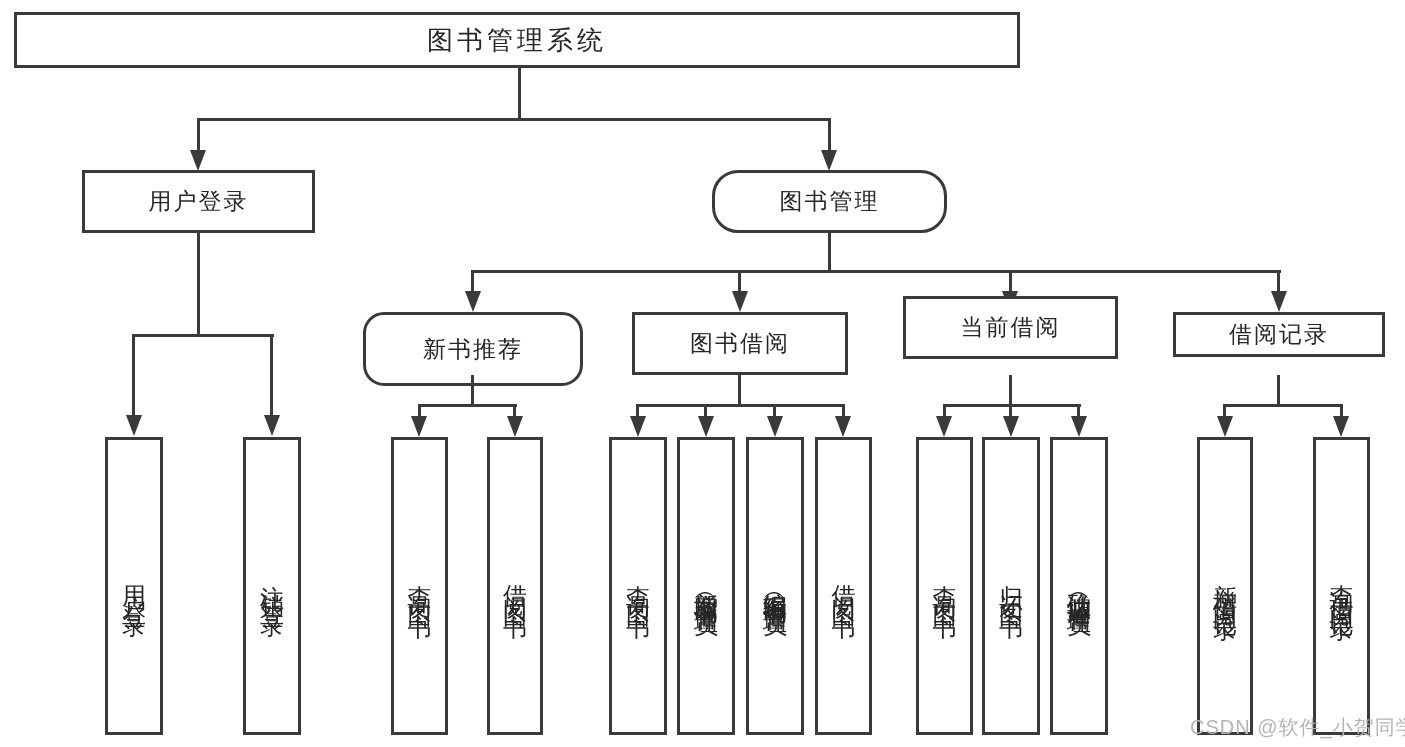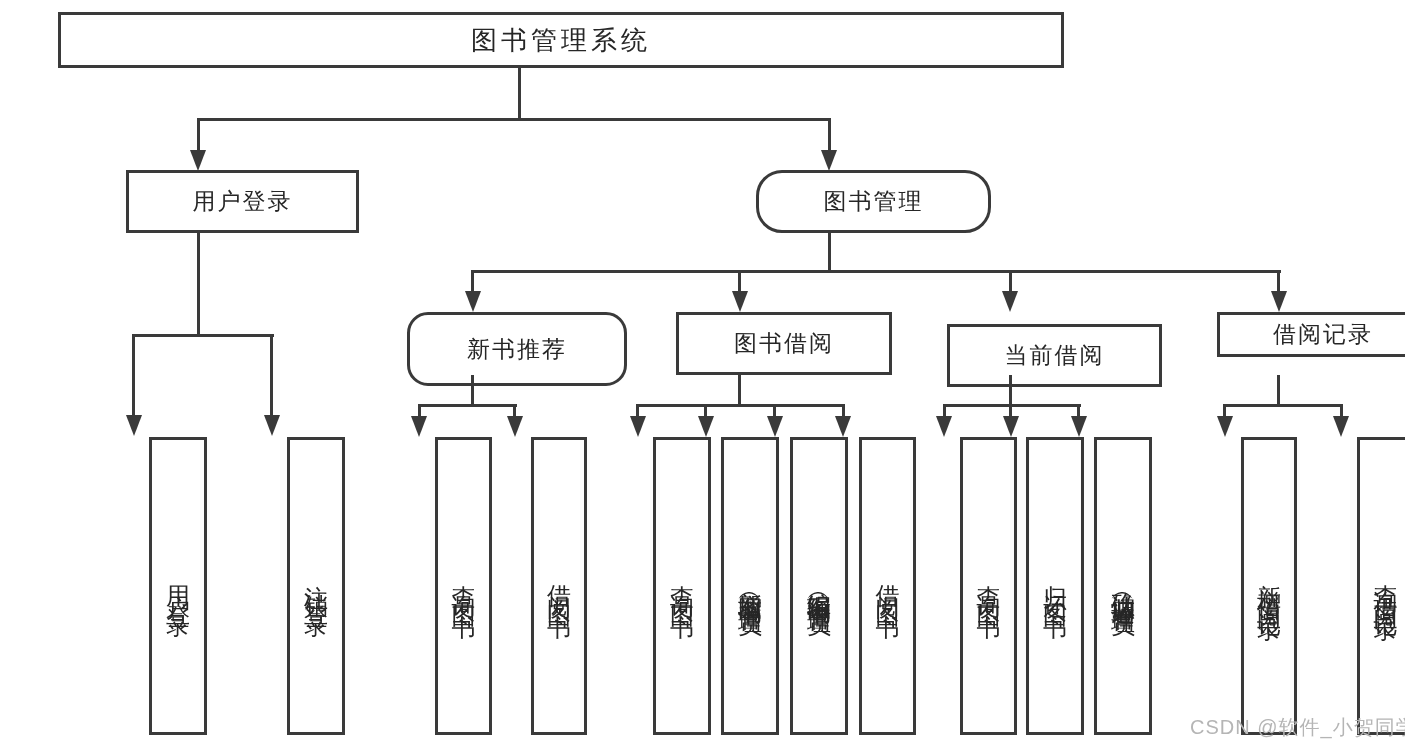--- a/index.html
+++ b/index.html
@@ -12,21 +12,20 @@
     font-family: "Liberation Sans", sans-serif;
   }
   .box {
     position: absolute;
     box-sizing: border-box;
     border: 3px solid #3a3a3a;
     background: #ffffff;
     display: flex;
     align-items: center;
     justify-content: center;
-    margin-left: 44px;
   }
   .line {
     position: absolute;
     background: #3a3a3a;
   }
   .arrow {
     position: absolute;
     width: 0;
     height: 0;
     border-left: 8px solid transparent;
@@ -101,21 +100,21 @@
   <div class="arrow" style="left:1002px;top:291px;"></div>
   <div class="line" style="left:1277px;top:270px;width:3px;height:23px;"></div>
   <div class="arrow" style="left:1271px;top:291px;"></div>
 
   <div class="box" style="left:363px;top:312px;width:220px;height:74px;border-radius:21px;">
     <span class="hlabel">新书推荐</span>
   </div>
   <div class="box" style="left:632px;top:312px;width:216px;height:63px;">
     <span class="hlabel">图书借阅</span>
   </div>
-  <div class="box" style="left:903px;top:324px;width:215px;height:63px;">
+  <div class="box" style="left:903px;top:296px;width:215px;height:63px;">
     <span class="hlabel">当前借阅</span>
   </div>
   <div class="box" style="left:1173px;top:312px;width:212px;height:45px;">
     <span class="hlabel">借阅记录</span>
   </div>
 
   <div class="line" style="left:471px;top:375px;width:3px;height:31px;"></div>
   <div class="line" style="left:418px;top:404px;width:99px;height:3px;"></div>
   <div class="line" style="left:418px;top:404px;width:3px;height:13px;"></div>
   <div class="arrow" style="left:411px;top:416px;"></div>

